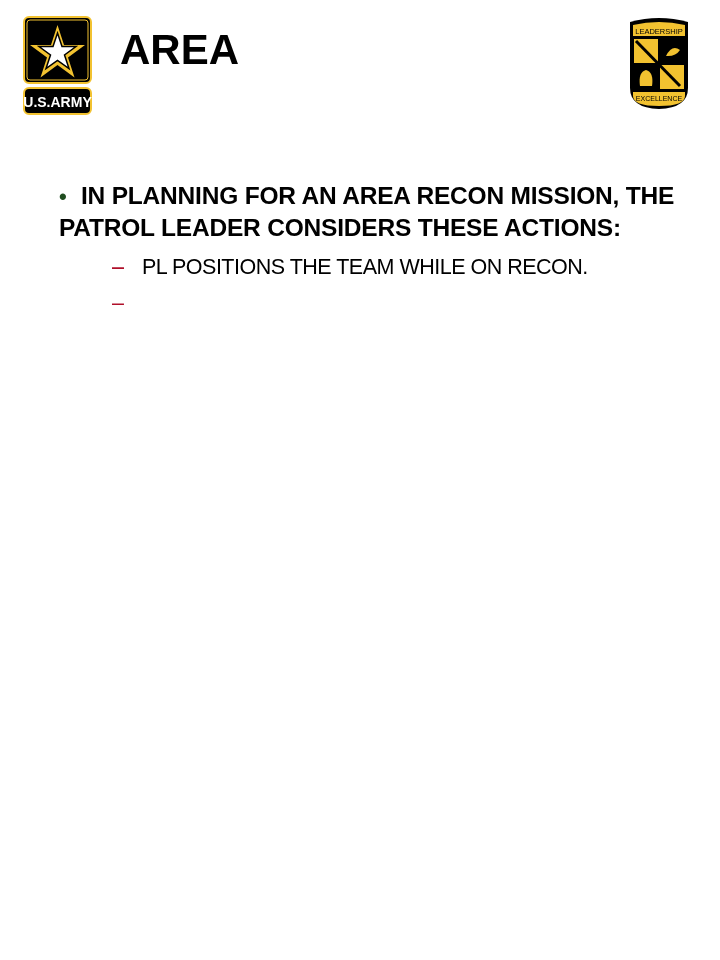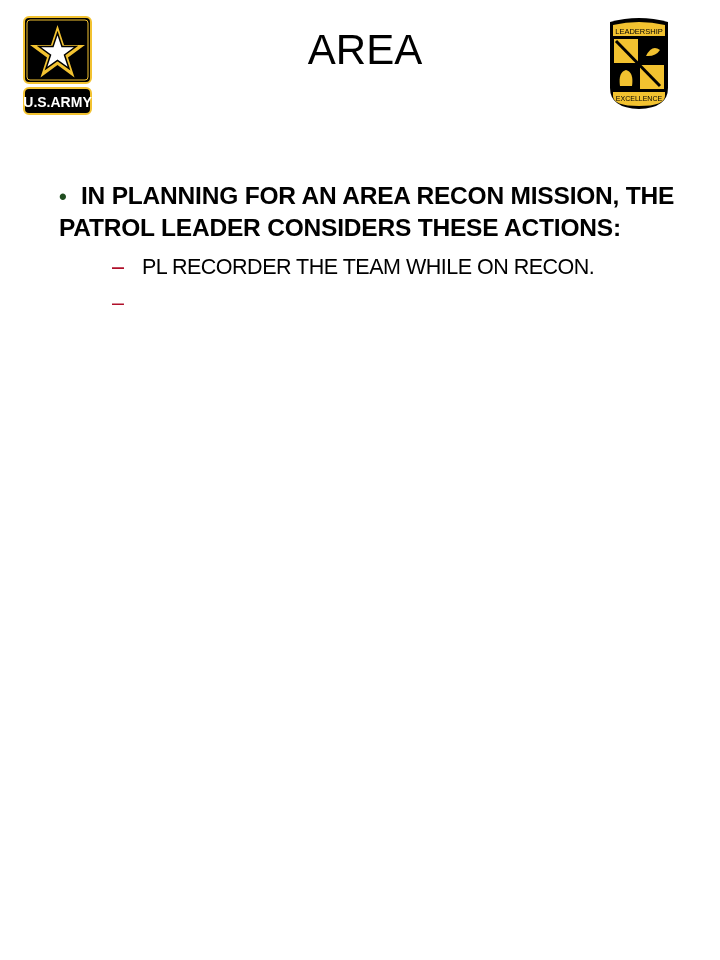--- a/index.html
+++ b/index.html
@@ -1,19 +1,19 @@
 <!DOCTYPE html>
 <html><head>
 <meta charset="utf-8">
 <style>
   html, body { margin: 0; padding: 0; background: #ffffff; }
   body { width: 720px; height: 960px; position: relative; overflow: hidden; font-family: "Liberation Sans", sans-serif; color: #000; }
   .logo-army { position: absolute; left: 23px; top: 16px; width: 49px; height: 99px; }
-  .logo-rotc { position: absolute; left: 604px; top: 16px; width: 70px; height: 95px; }
-  .title { position: absolute; left: 120px; top: 26px; width: 490px; text-align: center; font-weight: normal; font-size: 42px; line-height: 48px; letter-spacing: 0px; }
+  .logo-rotc { position: absolute; left: 624px; top: 16px; width: 70px; height: 95px; }
+  .title { position: absolute; left: 120px; top: 26px; width: 490px; text-align: left; font-weight: bold; font-size: 42px; line-height: 48px; letter-spacing: 0px; }
   .content { position: absolute; left: 35px; top: 180px; width: 670px; margin-left: 24px; }
   .l1 { font-weight: bold; font-size: 24.5px; line-height: 31px; margin: 0 0 10px 0; letter-spacing: -0.2px; }
   .l1 .bullet { color: #1f4d1f; display: inline-block; width: 22px; font-size: 22px; }
   .l2 { position: relative; padding-left: 83px; font-size: 21.5px; line-height: 28.6px; margin: 0 0 7px 0; letter-spacing: -0.5px; }
   .l2 .dash { position: absolute; left: 53px; top: 0; color: #b0102a; }
   .sub-list { margin: 4px 0 10px 0; }
 </style>
 </head>
 <body>
 
@@ -52,19 +52,19 @@
 <div class="content">
   <div class="l1">
     <span class="bullet">•</span><span>IN PLANNING FOR AN AREA RECON MISSION, THE PATROL LEADER CONSIDERS THESE ACTIONS:</span>
   </div>
   <div class="sub-list">
     <div class="l2">
       <span class="dash">–</span>
     </div>
     <div class="l2">
       <span class="dash">–</span>
-      <span>PL RECORDER THE TEAM WHILE ON RECON.</span>
+      <span>PL POSITIONS THE TEAM WHILE ON RECON.</span>
     </div>
     <div class="l2">
       <span class="dash">–</span>
     </div>
   </div>
 </div>
 
 </body></html>

